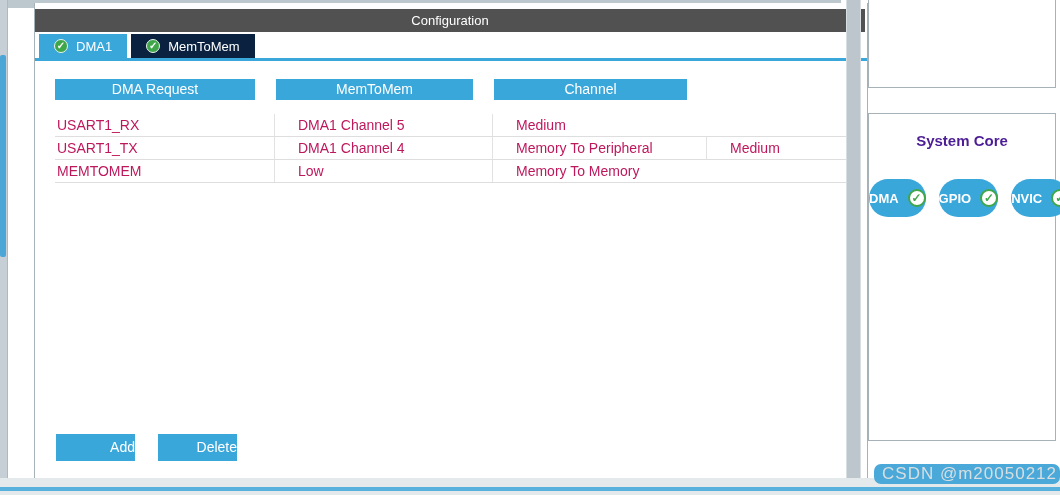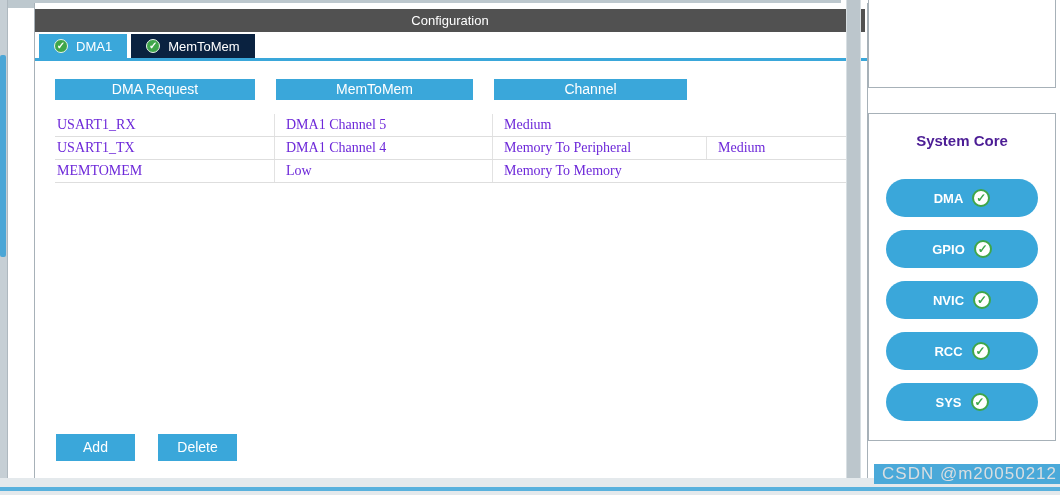--- a/index.html
+++ b/index.html
@@ -29,53 +29,53 @@
                display:flex; align-items:center; justify-content:center; line-height:1; }
   .tab-underline { position:absolute; left:0; top:55px; width:832px; height:3px; background:#3aa7da; }
 
   
   .dma-table { position:absolute; left:20px; top:76px; width:792px; }
   .grid-row { display:grid; grid-template-columns:200px 197px 193px 193px; column-gap:21px; }
   .th { height:21px; line-height:21px; background:#3aa7da; color:#ffffff;
         font-size:14px; text-align:center; }
   .tbody { margin-top:14px; }
   .tr { border-bottom:1px solid #dedede; }
-  .td { height:22px; line-height:22px; font-size:14px; color:#6d28d9; padding-left:2px;
-        white-space:nowrap; overflow:hidden;font-family:Liberation Serif, serif; }
-  .tr .td + .td { border-left:1px solid #e2e2e2; padding-left:11px; margin-left:-2px; }
+  .td { height:22px; line-height:22px; font-size:14px; color:#be185d; padding-left:2px;
+        white-space:nowrap; overflow:hidden; }
+  .tr .td + .td { border-left:1px solid #e2e2e2; padding-left:23px; margin-left:-2px; }
 
   .btn { position:absolute; height:27px; width:79px; background:#3aa7da; color:#ffffff;
-         font-size:14px; text-align:center; line-height:27px; border:none; cursor:pointer;
+         font-size:14px; text-align:right; line-height:27px; border:none; cursor:pointer;
          font-family:"Liberation Sans", sans-serif; }
   .btn-add { left:21px; top:431px; }
   .btn-delete { left:123px; top:431px; }
 
   
   .right-track { left:846px; top:0; width:15px; height:478px; background:#bcc6cc;
                  border-left:1px solid #d8dfe3; border-right:1px solid #d8dfe3; }
 
   
   .side-top-box { left:868px; top:-2px; width:188px; height:90px; background:#ffffff;
                   border:1px solid #a7b1b8; }
   .side-core-box { left:868px; top:113px; width:188px; height:328px; background:#ffffff;
                    border:1px solid #a7b1b8; }
   .core-title { padding-top:18px; text-align:center; font-size:15px; font-weight:bold; color:#4c1d95; }
-  .pills { margin-top:30px; display:flex; flex-direction:column; align-items:center; gap:13px;justify-content:space-between; }
+  .pills { margin-top:30px; display:flex; flex-direction:row; align-items:center; gap:13px;justify-content:space-between; }
   .pill { width:152px; height:38px; border-radius:19px; background:#3aa7da; color:#ffffff;
           display:flex; align-items:center; justify-content:center; gap:9px;
           font-size:13px; font-weight:bold; cursor:pointer; }
   .pill-check { width:18px; height:18px; border-radius:50%; background:#ffffff;
                 border:2px solid #3fa64a; color:#3fa64a; font-size:12px; font-weight:bold;
                 display:flex; align-items:center; justify-content:center; line-height:1; }
 
   
   .bottom-strip { left:0; top:478px; width:1060px; height:17px; background:#e4e9ec; }
   .bottom-blue-line { left:0; top:487px; width:1060px; height:4px; background:#58b1dd; }
   .watermark { right:0; top:464px; height:20px; background:#4aa9d9; padding:0 3px 0 8px;
-               color:#d9dee1; font-size:17px; line-height:20px; letter-spacing:1px; }
+               color:#d9dee1; font-size:17px; line-height:20px; letter-spacing:1px;border-radius:7px; }
 </style>
 </head>
 <body>
 
 <div class="abs top-strip"></div>
 
 <div class="abs left-track">
   <div class="abs left-thumb"></div>
 </div>
 

